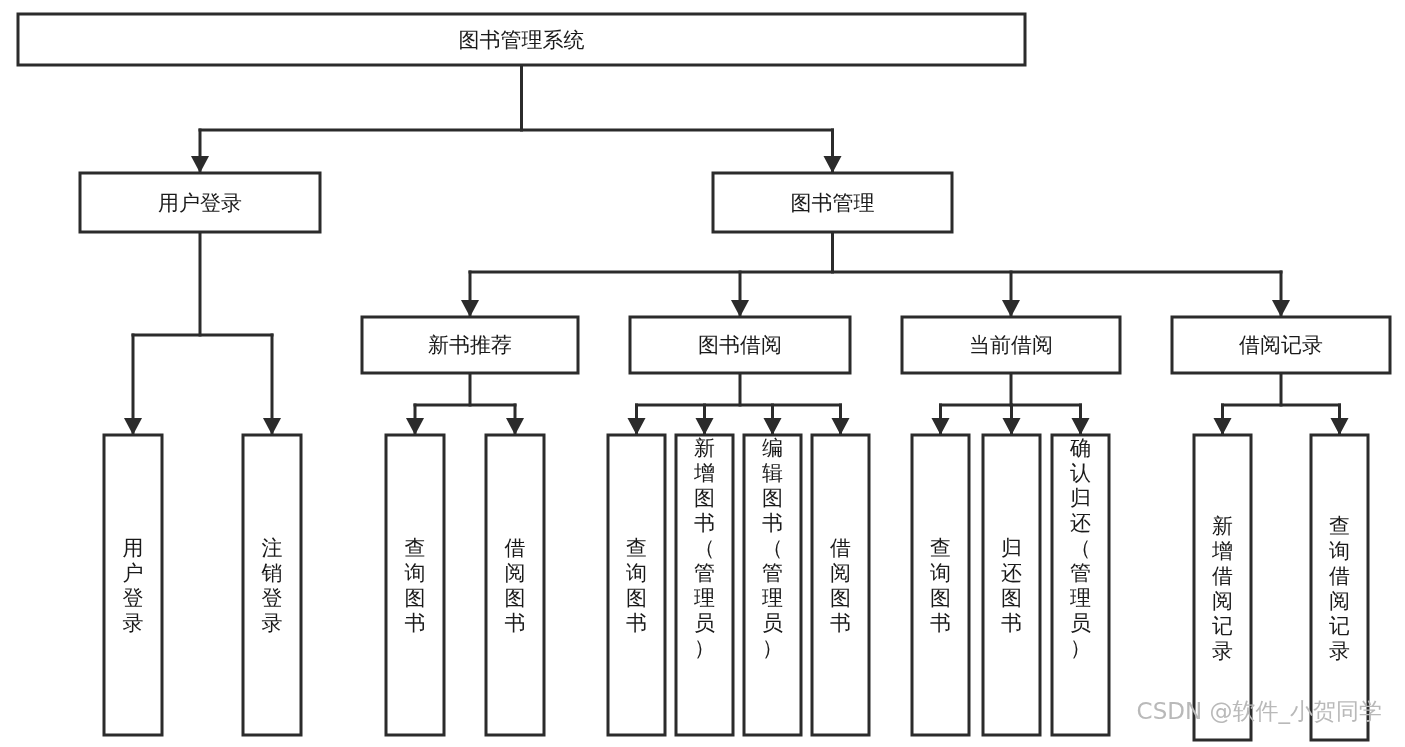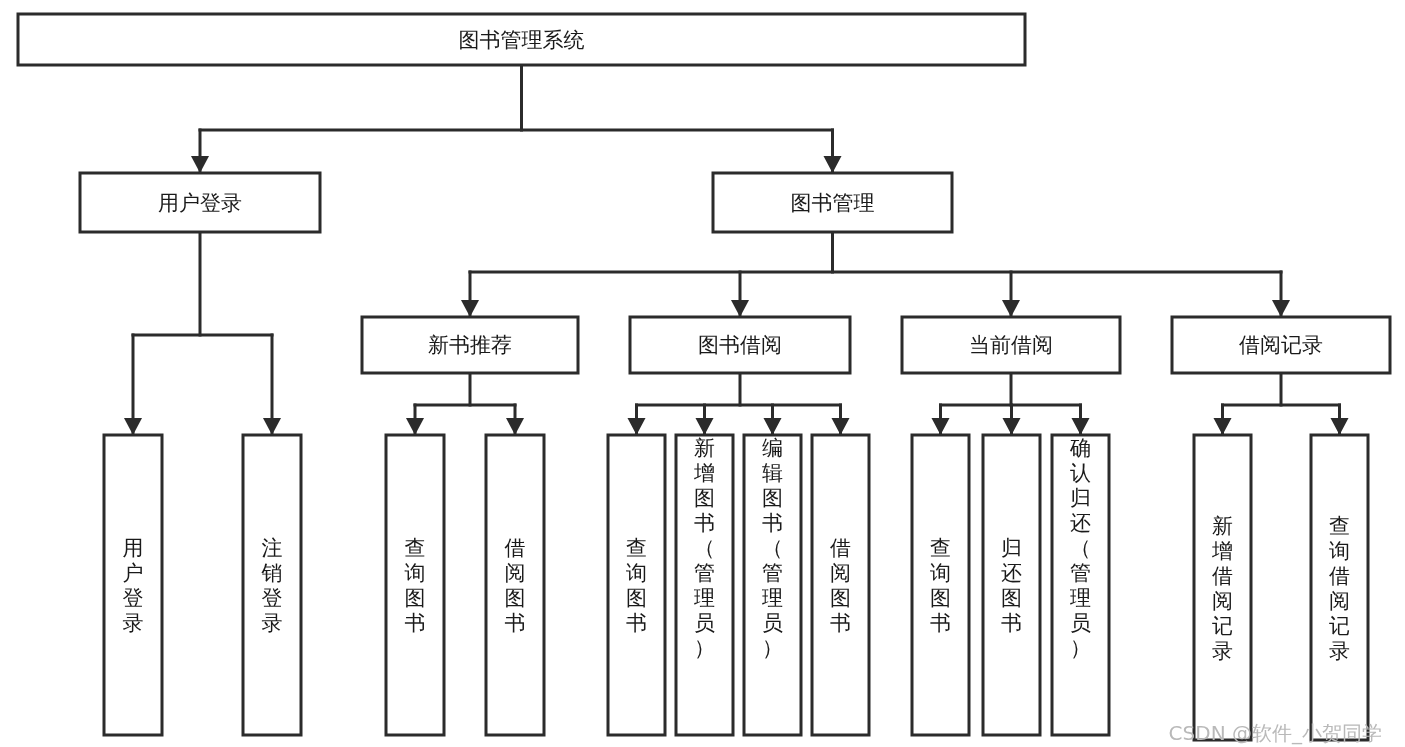--- a/index.html
+++ b/index.html
@@ -50,23 +50,23 @@
   }
   .node-label-v {
     font-family: "DejaVu Sans", "Liberation Sans", sans-serif;
     font-size: 21px;
     fill: #1a1a1a;
     text-anchor: middle;
   }
   .watermark-text {
     position: absolute;
     right: 8px;
-    bottom: 0;
-    font-family: "DejaVu Sans", "Liberation Sans", sans-serif;
-    font-size: 20px;
+    bottom: 20px;
+    font-family: "DejaVu Sans", "Liberation Sans", sans-serif;
+    font-size: 23px;
     color: #b9b9b9;
     white-space: nowrap;
     user-select: none;
   }
 </style>
 </head>
 <body>
 
 <div id="diagram-root">
   <svg class="diagram-canvas" id="diagram-svg" viewBox="0 0 1405 747" xmlns="http://www.w3.org/2000/svg">

